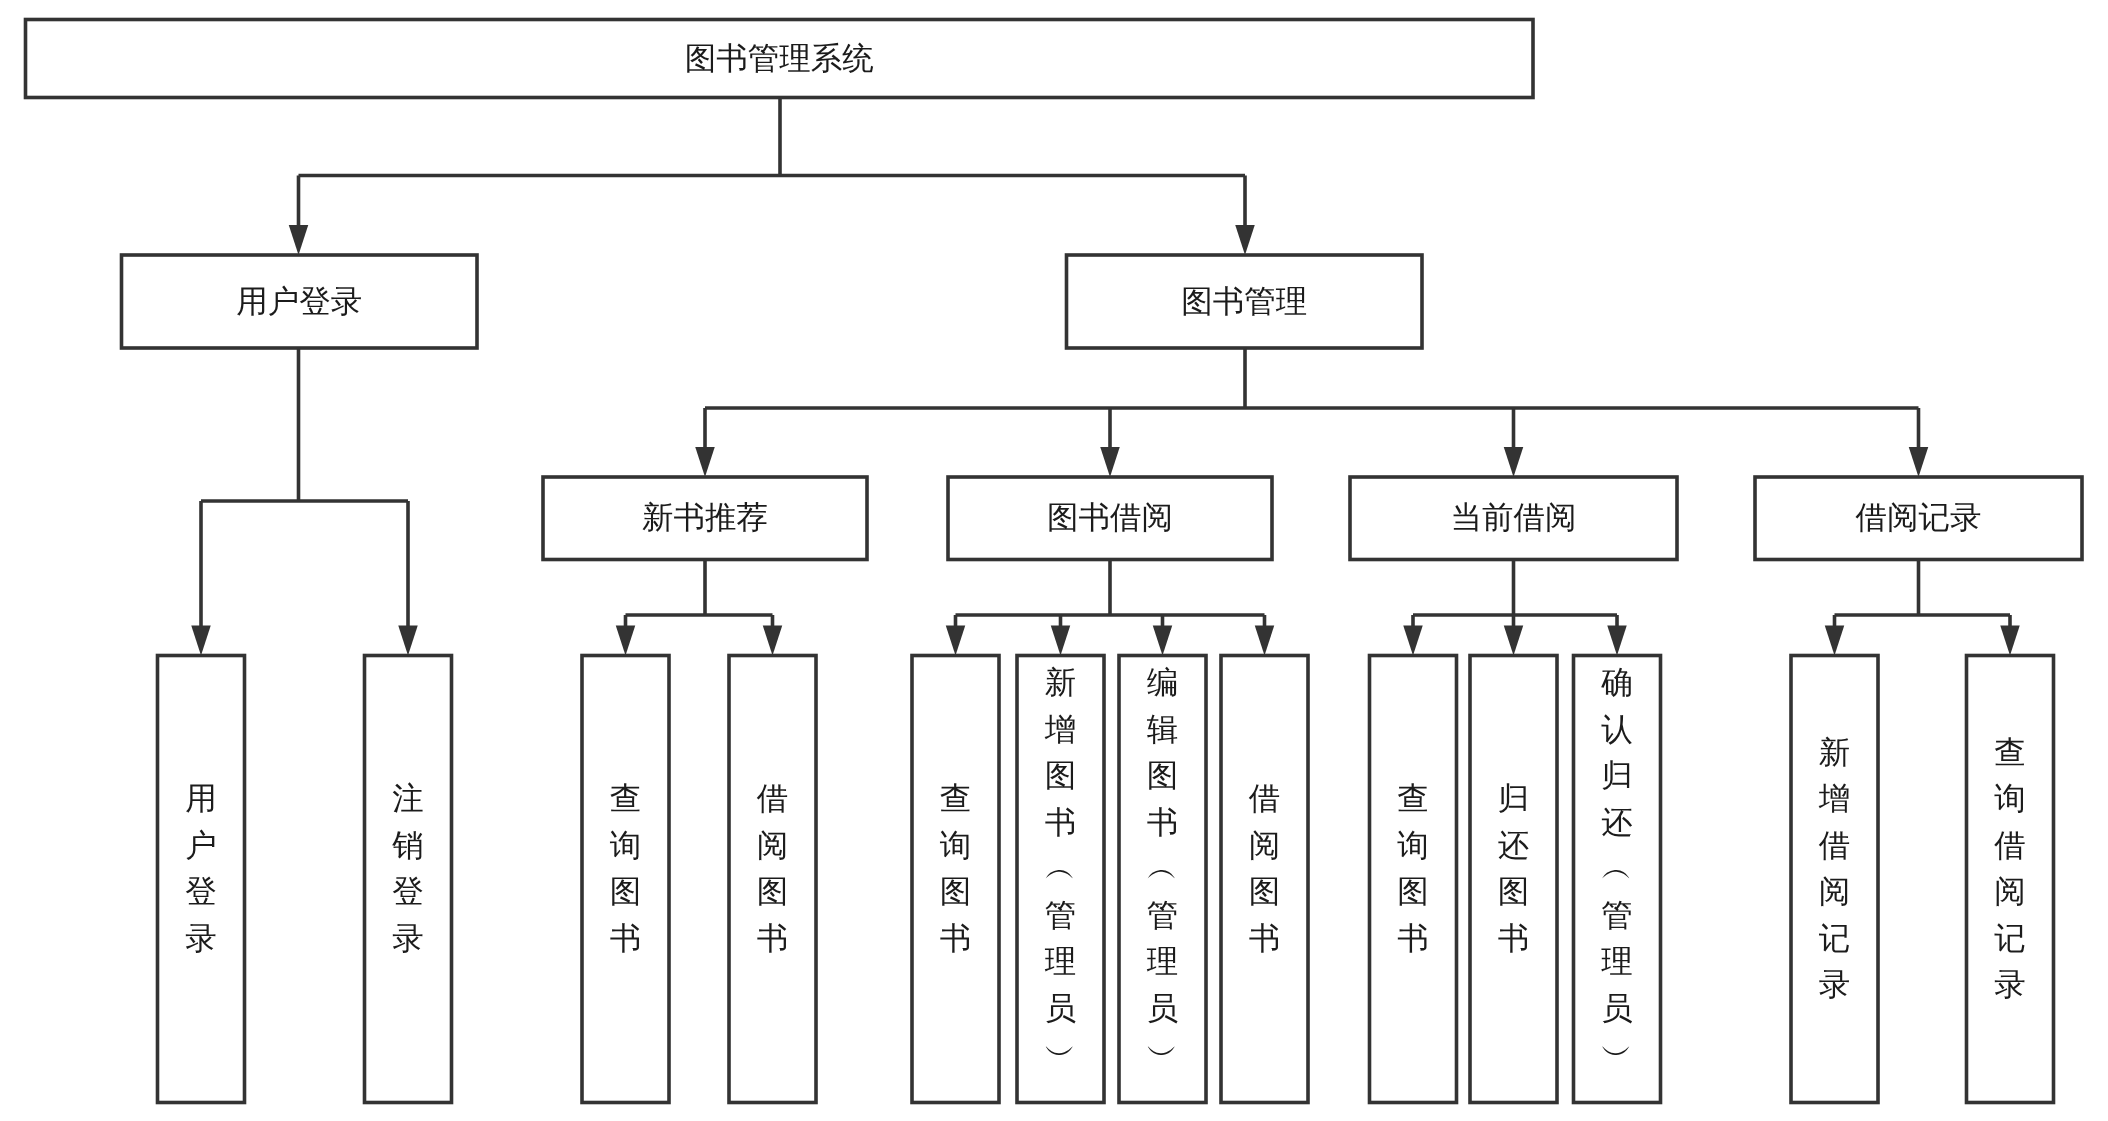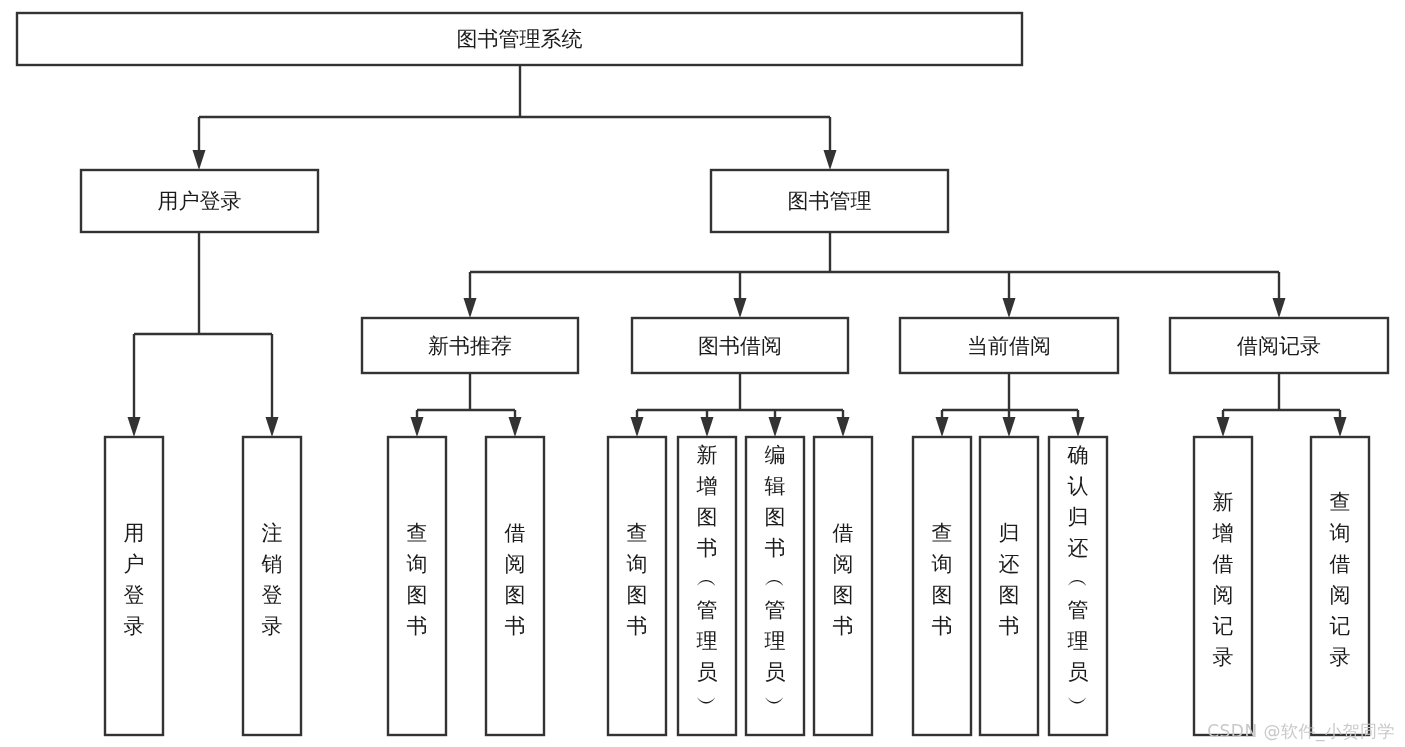--- a/index.html
+++ b/index.html
@@ -207,15 +207,14 @@
           <rect x="1194" y="437" width="58" height="298" class="node-rect"></rect>
           <text x="1223" y="508.5" class="node-label-v"><tspan x="1223" dy="0">新</tspan><tspan x="1223" dy="31">增</tspan><tspan x="1223" dy="31">借</tspan><tspan x="1223" dy="31">阅</tspan><tspan x="1223" dy="31">记</tspan><tspan x="1223" dy="31">录</tspan></text>
         </g>
         <g>
           <rect x="1311" y="437" width="58" height="298" class="node-rect"></rect>
           <text x="1340" y="508.5" class="node-label-v"><tspan x="1340" dy="0">查</tspan><tspan x="1340" dy="31">询</tspan><tspan x="1340" dy="31">借</tspan><tspan x="1340" dy="31">阅</tspan><tspan x="1340" dy="31">记</tspan><tspan x="1340" dy="31">录</tspan></text>
         </g>
       </g>
   </svg>
 
-  <div class="watermark">CSDN @软件_小贺同学</div>
 
 </div>
 
 </body></html>

